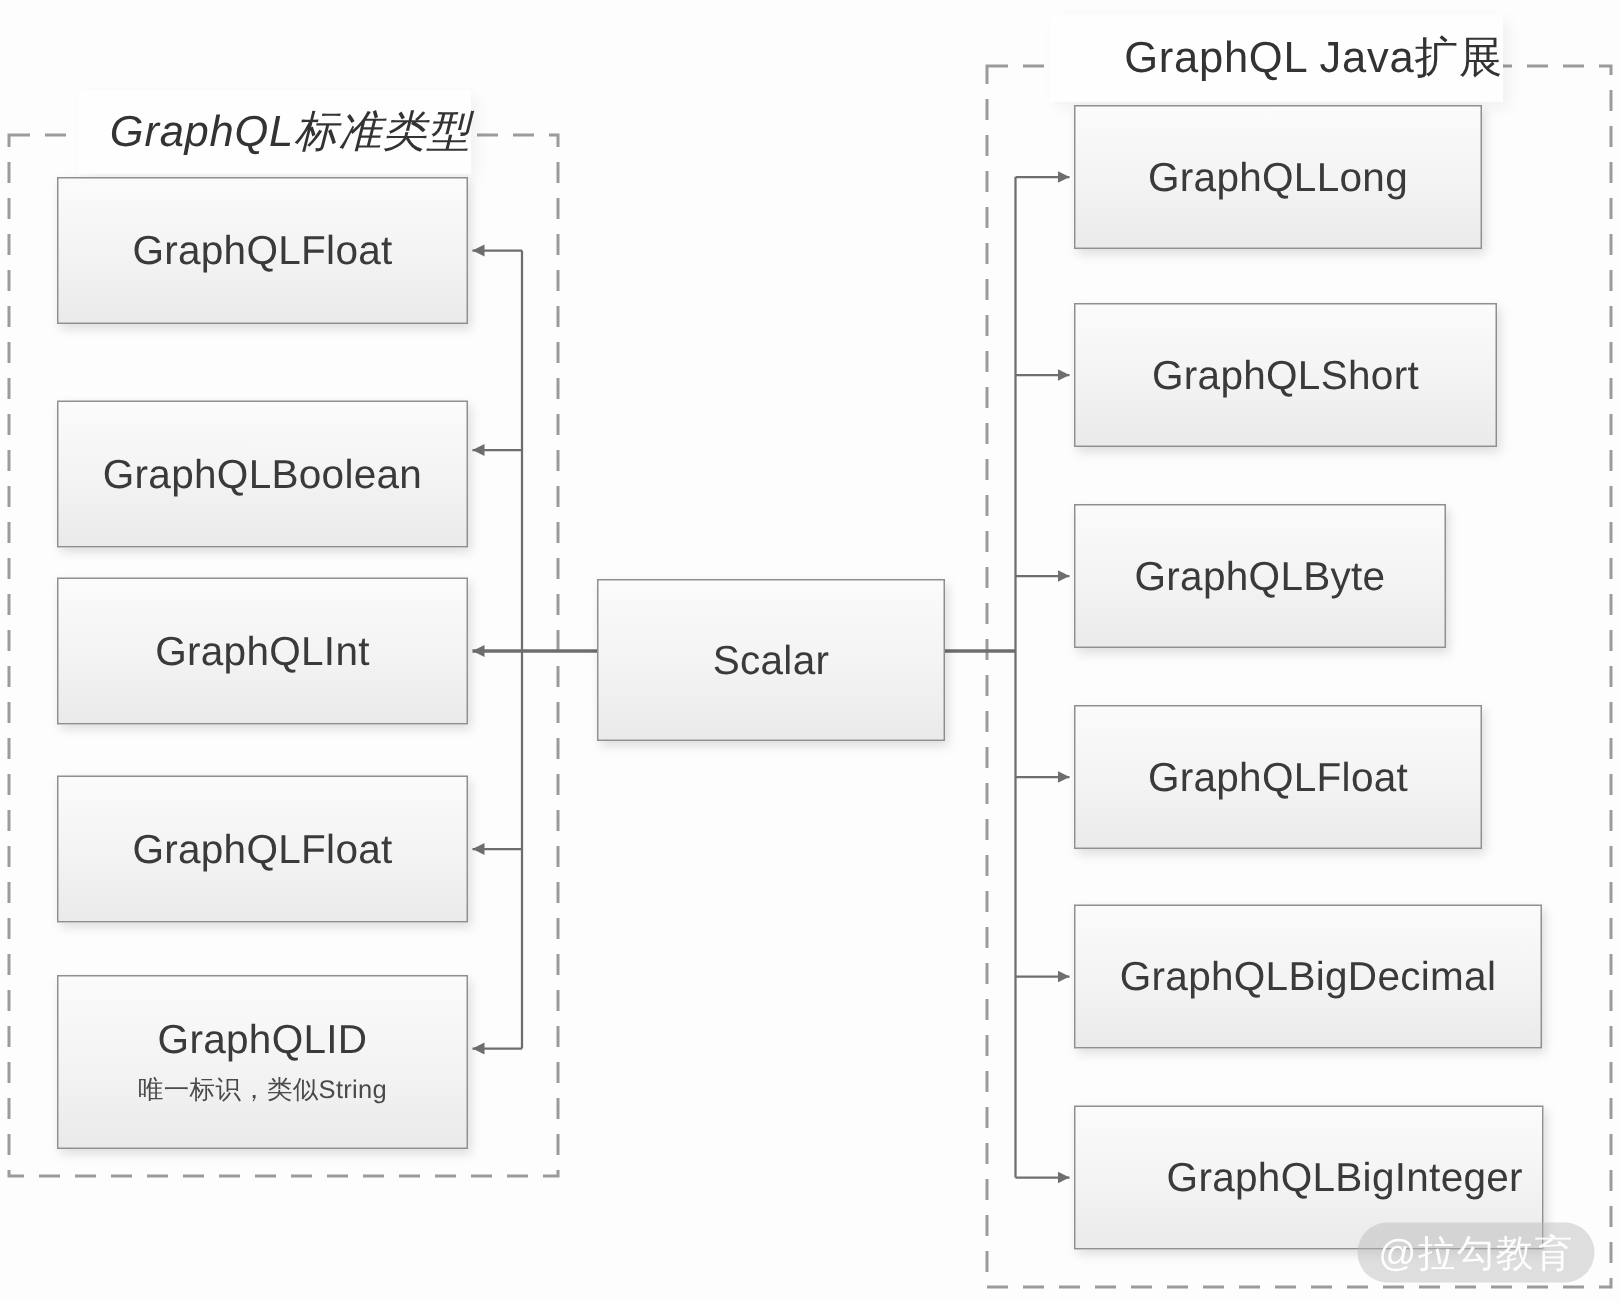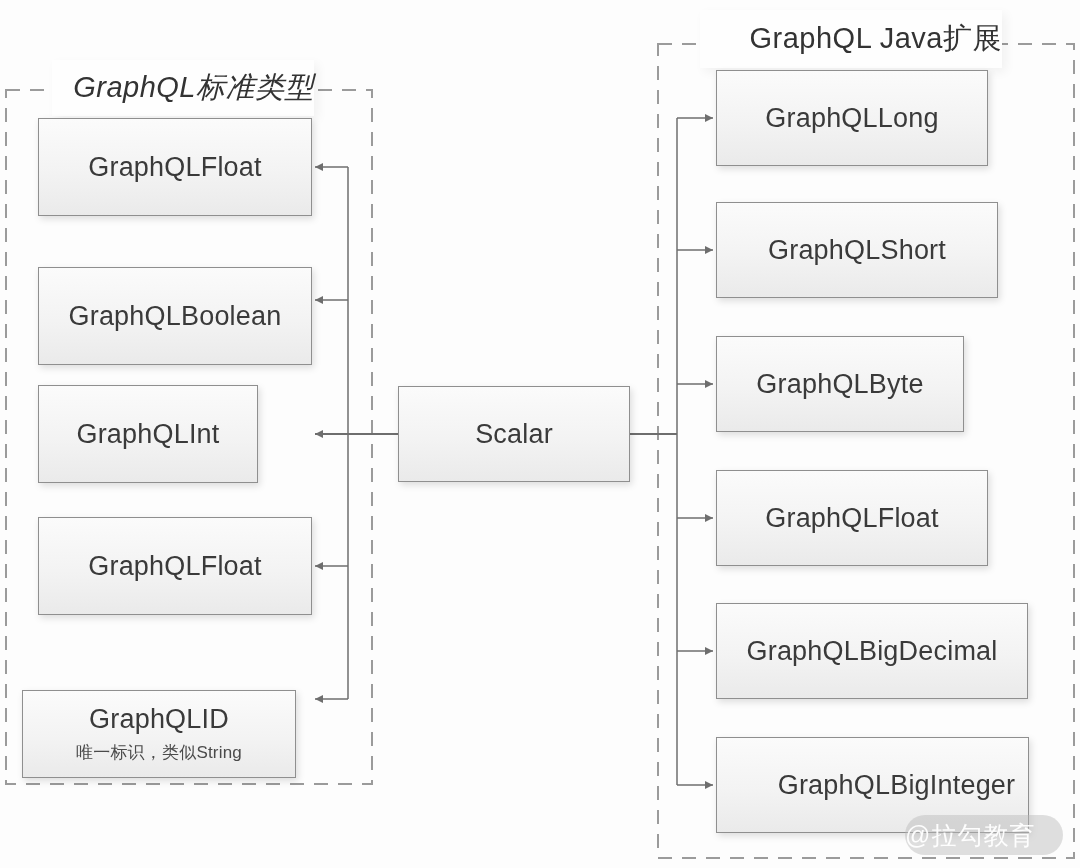--- a/index.html
+++ b/index.html
@@ -27,21 +27,21 @@
     display:flex;align-items:center;justify-content:flex-end;
     background:#fefefe;
     box-shadow:4px 4px 10px rgba(0,0,0,0.05);
     font-size:29px;color:#333;
     letter-spacing:0.5px;
   }
   .watermark{
     position:absolute;left:905px;top:815px;width:158px;height:40px;
     background:rgba(185,185,185,0.45);
     border-radius:21px;
-    display:flex;align-items:center;justify-content:flex-start;
+    display:flex;align-items:center;justify-content:center;
     font-size:25px;color:rgba(255,255,255,0.95);
     letter-spacing:1px;
   }
 </style>
 </head>
 <body>
 
 <div class="stage">
 
   <svg class="wires" viewBox="0 0 1080 868" xmlns="http://www.w3.org/2000/svg">
@@ -77,32 +77,32 @@
   <div class="group-title" style="left:700px;top:10px;width:302px;height:58px;">
     <span>GraphQL Java扩展</span>
   </div>
 
   <div class="node" style="left:38px;top:118px;width:274px;height:98px;">
     <span>GraphQLFloat</span>
   </div>
   <div class="node" style="left:38px;top:251px;width:274px;height:98px;margin-top:16px;">
     <span>GraphQLBoolean</span>
   </div>
-  <div class="node" style="left:38px;top:385px;width:220px;height:98px;">
+  <div class="node" style="left:38px;top:385px;width:274px;height:98px;">
     <span>GraphQLInt</span>
   </div>
   <div class="node" style="left:38px;top:517px;width:274px;height:98px;">
     <span>GraphQLFloat</span>
   </div>
-  <div class="node" style="left:22px;top:650px;width:274px;height:88px;margin-top:40px;">
+  <div class="node" style="left:38px;top:650px;width:274px;height:116px;">
     <span>GraphQLID</span>
     <span class="sub">唯一标识，类似String</span>
   </div>
 
-  <div class="node" style="left:398px;top:386px;width:232px;height:96px;">
+  <div class="node" style="left:398px;top:386px;width:232px;height:108px;">
     <span>Scalar</span>
   </div>
 
   <div class="node" style="left:716px;top:70px;width:272px;height:96px;">
     <span>GraphQLLong</span>
   </div>
   <div class="node" style="left:716px;top:202px;width:282px;height:96px;">
     <span>GraphQLShort</span>
   </div>
   <div class="node" style="left:716px;top:336px;width:248px;height:96px;">

